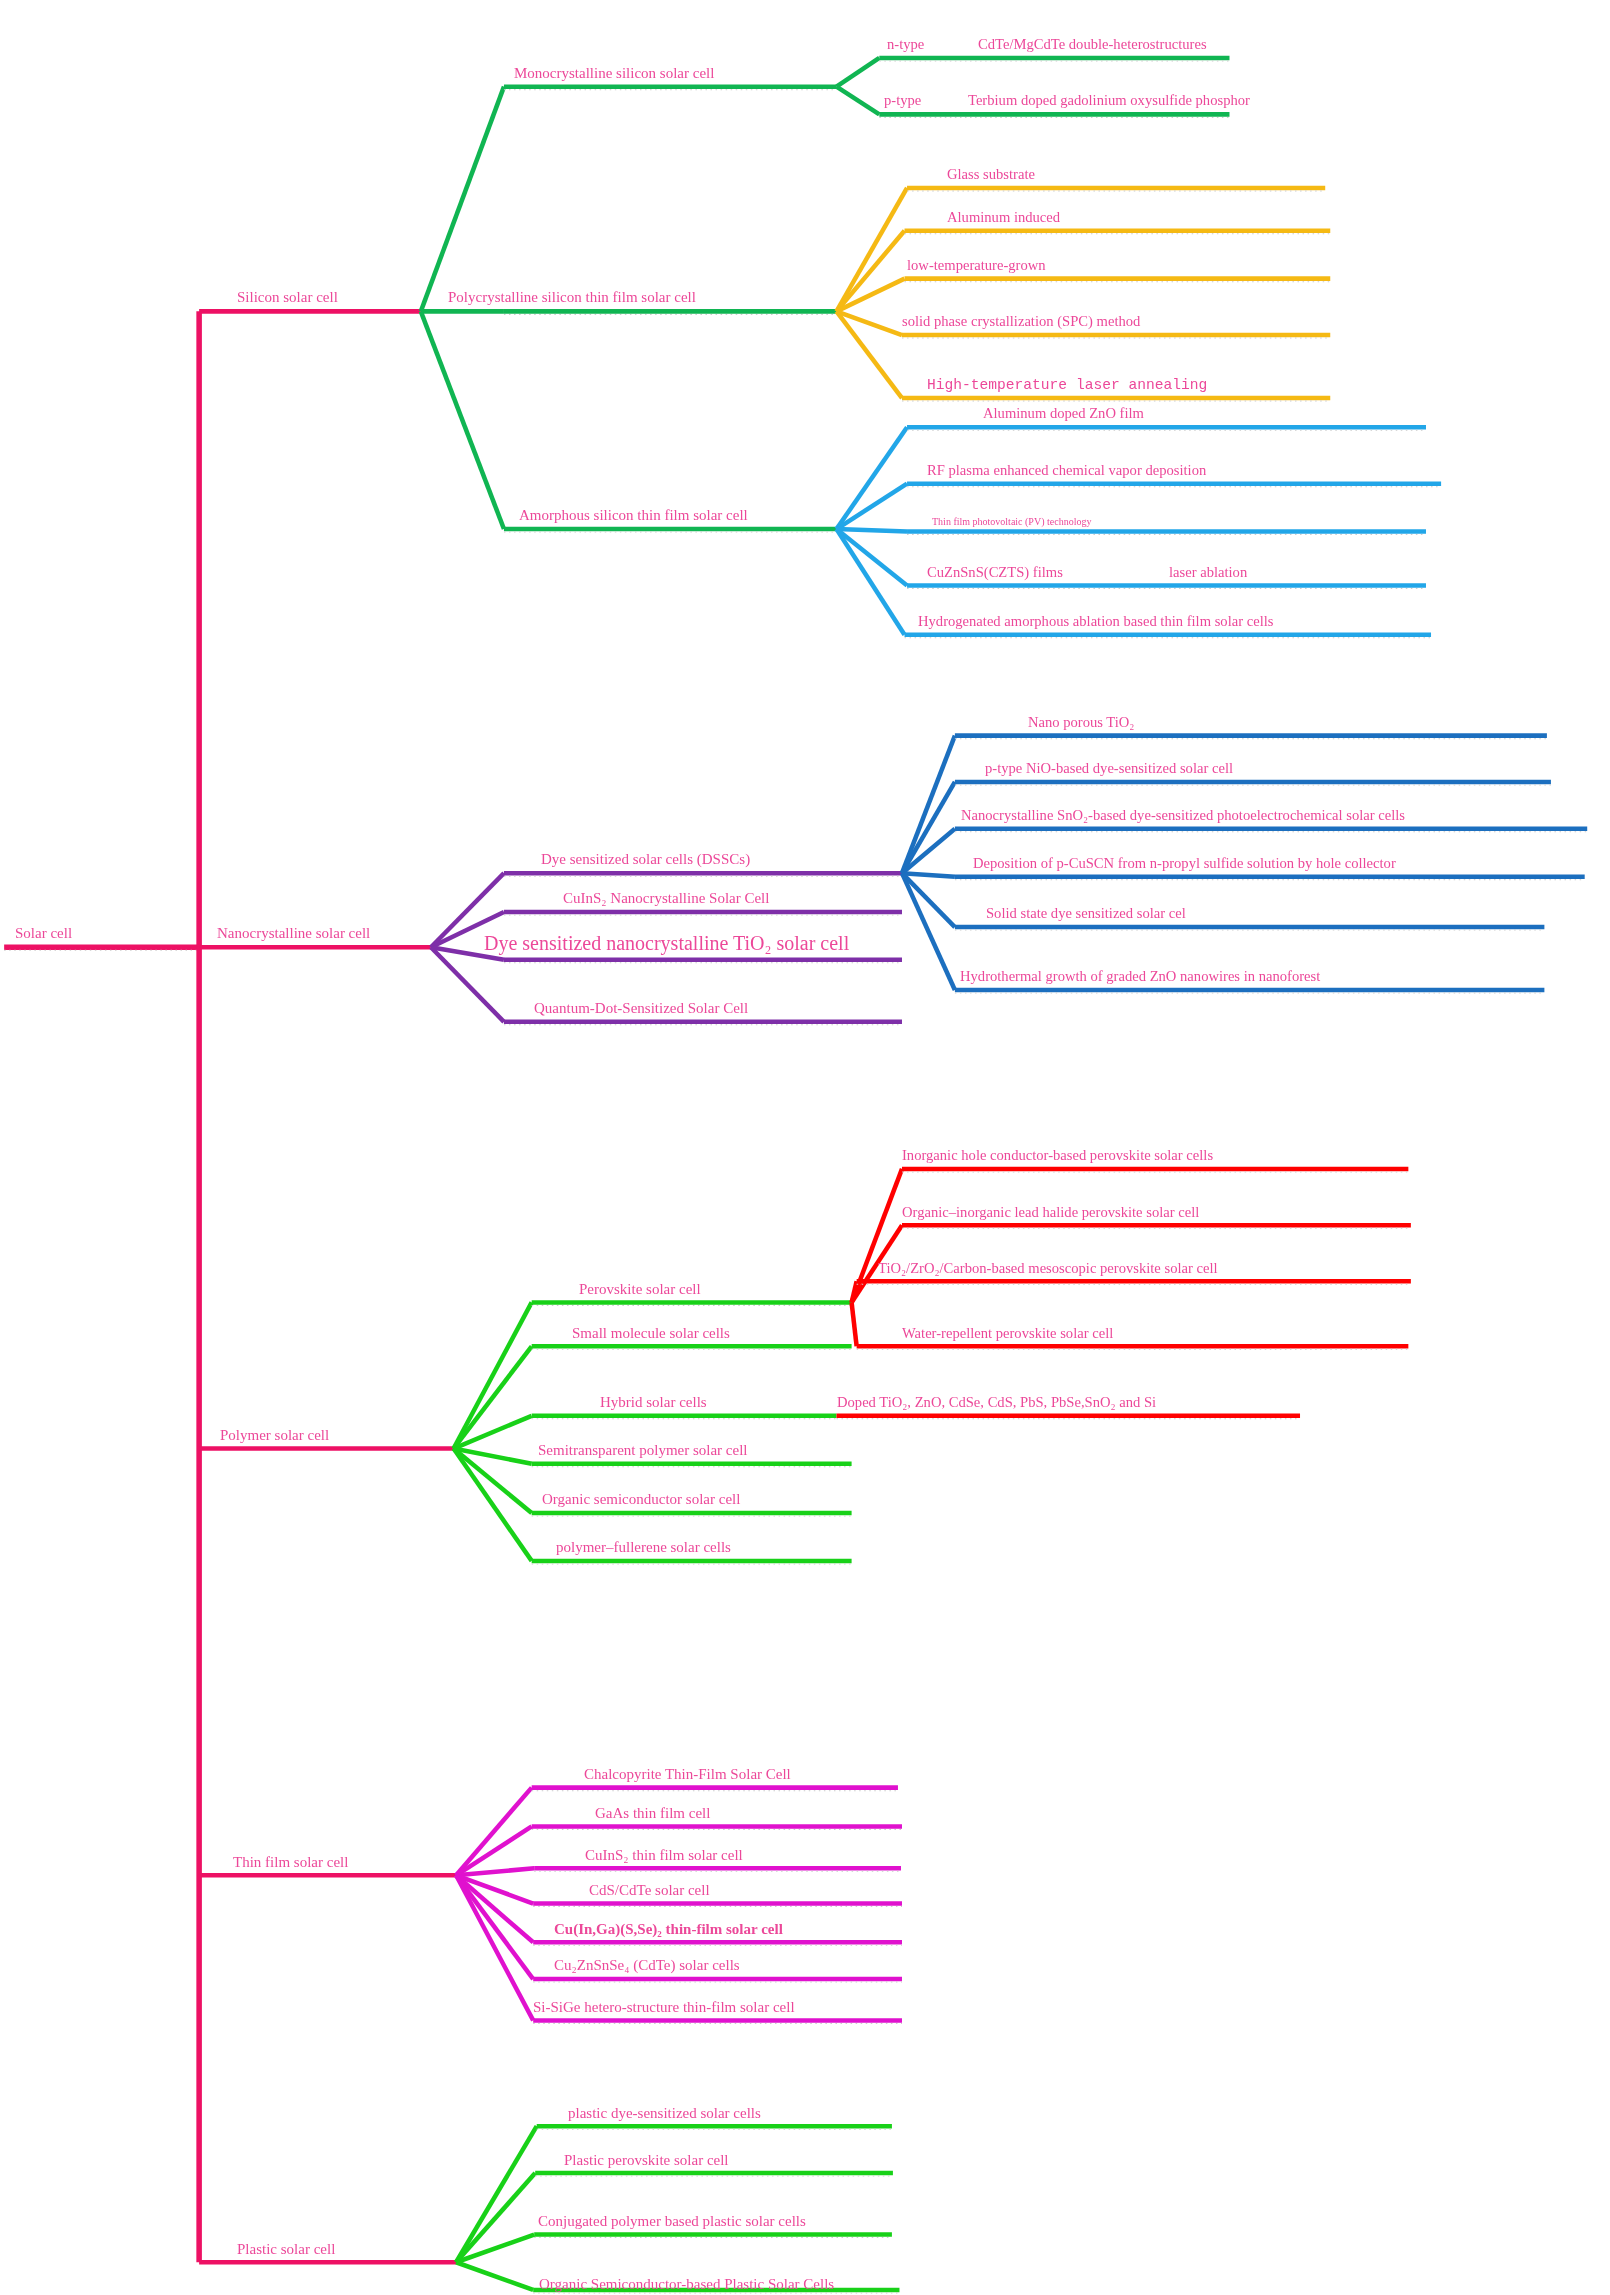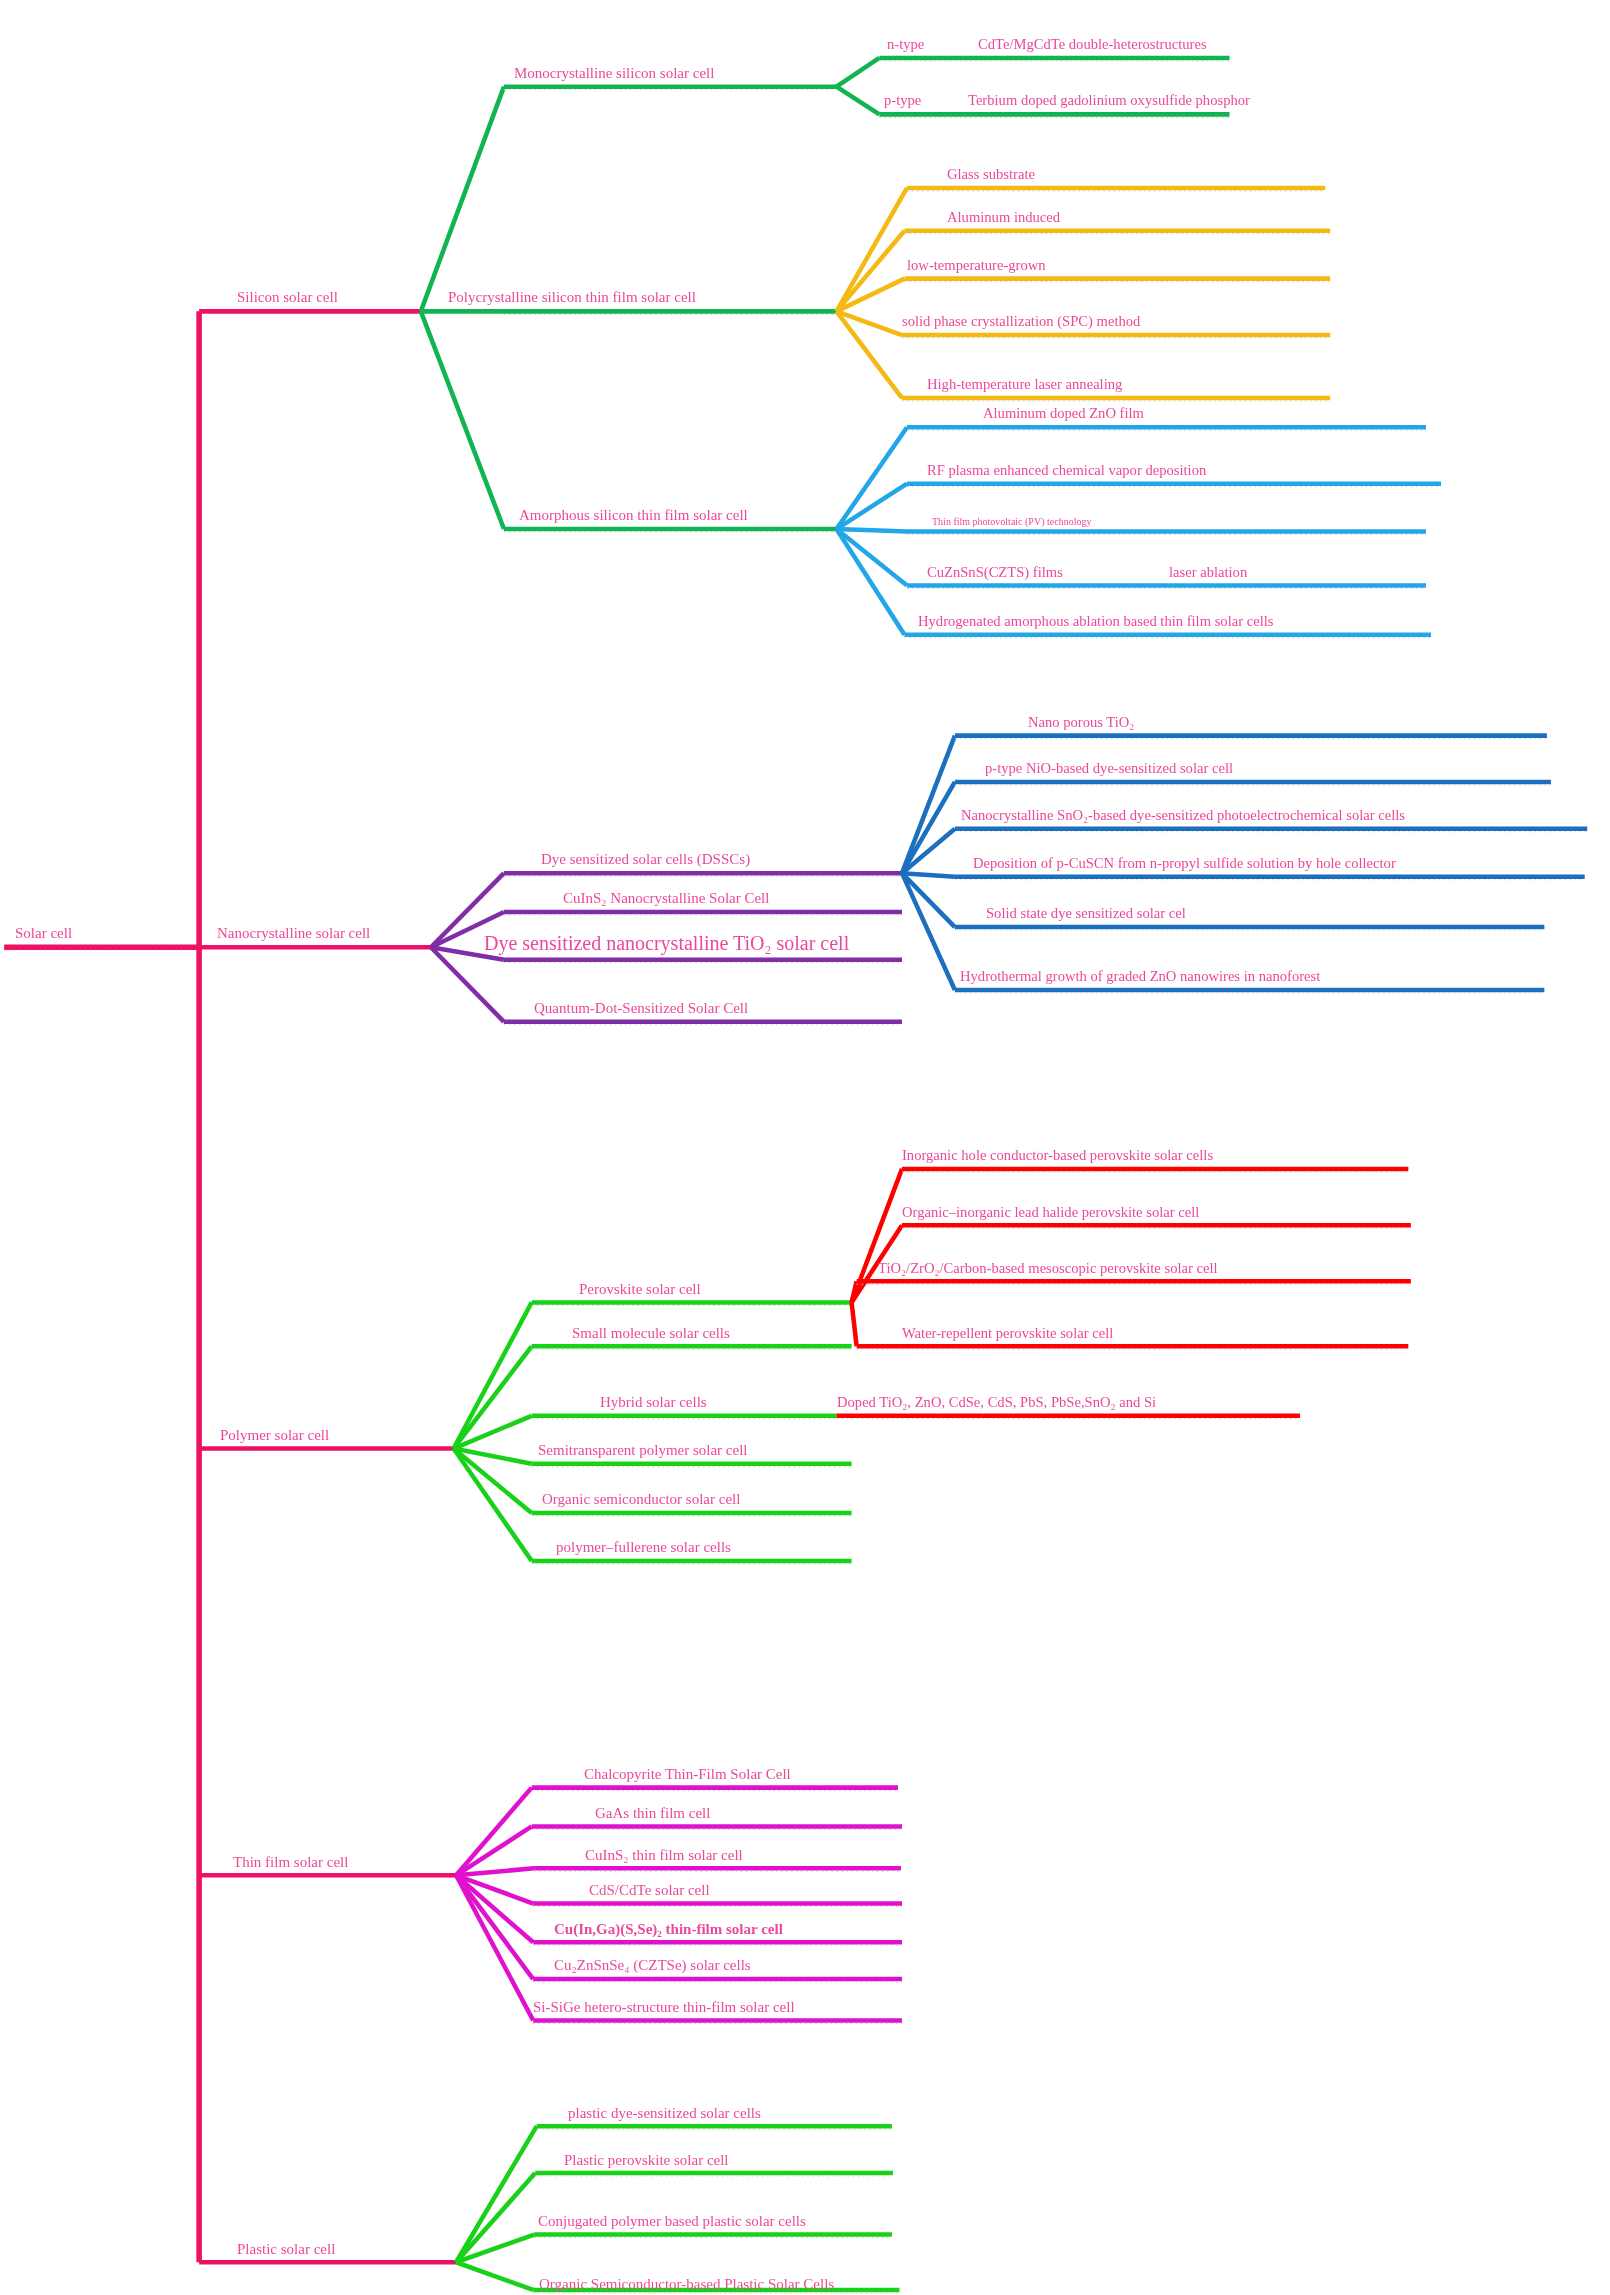--- a/index.html
+++ b/index.html
@@ -169,21 +169,21 @@
       <div class="lbl" style="left: 514px; top: 82px; font-size: 15px;">Monocrystalline silicon solar cell</div>
       <div class="lbl" style="left: 887px; top: 53px; font-size: 14.6px;">n-type</div>
       <div class="lbl" style="left: 978px; top: 53px; font-size: 14.6px;">CdTe/MgCdTe double-heterostructures</div>
       <div class="lbl" style="left: 884px; top: 109px; font-size: 14.6px;">p-type</div>
       <div class="lbl" style="left: 968px; top: 109px; font-size: 14.6px;">Terbium doped gadolinium oxysulfide phosphor</div>
       <div class="lbl" style="left: 448px; top: 306px; font-size: 15px;">Polycrystalline silicon thin film solar cell</div>
       <div class="lbl" style="left: 947px; top: 183px; font-size: 14.6px;">Glass substrate</div>
       <div class="lbl" style="left: 947px; top: 226px; font-size: 14.6px;">Aluminum induced</div>
       <div class="lbl" style="left: 907px; top: 274px; font-size: 14.6px;">low-temperature-grown</div>
       <div class="lbl" style="left: 902px; top: 330px; font-size: 14.6px;">solid phase crystallization (SPC) method</div>
-      <div class="lbl" style="left: 927px; top: 393px; font-size: 14.6px;">High-temperature laser annealing</div>
+      <div class="lbl" style="left: 927px; top: 393px; font-size: 14.6px; font-family: Liberation Mono, monospace;">High-temperature laser annealing</div>
       <div class="lbl" style="left: 519px; top: 524px; font-size: 15px;">Amorphous silicon thin film solar cell</div>
       <div class="lbl" style="left: 946px; top: 422px; font-size: 14.6px; margin-left: 37px;">Aluminum doped ZnO film</div>
       <div class="lbl" style="left: 927px; top: 479px; font-size: 14.6px;">RF plasma enhanced chemical vapor deposition</div>
       <div class="lbl" style="left: 932px; top: 527px; font-size: 10px;">Thin film photovoltaic (PV) technology</div>
       <div class="lbl" style="left: 927px; top: 581px; font-size: 14.6px;">CuZnSnS(CZTS) films</div>
       <div class="lbl" style="left: 1169px; top: 581px; font-size: 14.6px;">laser ablation</div>
       <div class="lbl" style="left: 918px; top: 630px; font-size: 14.6px;">Hydrogenated amorphous ablation based thin film solar cells</div>
       <div class="lbl" style="left: 217px; top: 942px; font-size: 15px;">Nanocrystalline solar cell</div>
       <div class="lbl" style="left: 541px; top: 868px; font-size: 15px;">Dye sensitized solar cells (DSSCs)</div>
       <div class="lbl" style="left: 1028px; top: 731px; font-size: 14.6px;">Nano porous TiO₂</div>
@@ -206,21 +206,21 @@
       <div class="lbl" style="left: 837px; top: 1411px; font-size: 14.6px;">Doped TiO₂, ZnO, CdSe, CdS, PbS, PbSe,SnO₂ and Si</div>
       <div class="lbl" style="left: 538px; top: 1459px; font-size: 15px;">Semitransparent polymer solar cell</div>
       <div class="lbl" style="left: 542px; top: 1508px; font-size: 15px;">Organic semiconductor solar cell</div>
       <div class="lbl" style="left: 556px; top: 1556px; font-size: 15px;">polymer–fullerene solar cells</div>
       <div class="lbl" style="left: 233px; top: 1871px; font-size: 15px;">Thin film solar cell</div>
       <div class="lbl" style="left: 584px; top: 1783px; font-size: 15px;">Chalcopyrite Thin-Film Solar Cell</div>
       <div class="lbl" style="left: 595px; top: 1822px; font-size: 15px;">GaAs thin film cell</div>
       <div class="lbl" style="left: 585px; top: 1864px; font-size: 15px;">CuInS₂ thin film solar cell</div>
       <div class="lbl" style="left: 589px; top: 1899px; font-size: 15px;">CdS/CdTe solar cell</div>
       <div class="lbl" style="left: 554px; top: 1938px; font-size: 15px; font-weight: bold;">Cu(In,Ga)(S,Se)₂ thin-film solar cell</div>
-      <div class="lbl" style="left: 554px; top: 1974px; font-size: 15px;">Cu₂ZnSnSe₄ (CZTSe) solar cells</div>
+      <div class="lbl" style="left: 554px; top: 1974px; font-size: 15px;">Cu₂ZnSnSe₄ (CdTe) solar cells</div>
       <div class="lbl" style="left: 533px; top: 2016px; font-size: 15px;">Si-SiGe hetero-structure thin-film solar cell</div>
       <div class="lbl" style="left: 237px; top: 2258px; font-size: 15px;">Plastic solar cell</div>
       <div class="lbl" style="left: 568px; top: 2122px; font-size: 15px;">plastic dye-sensitized solar cells</div>
       <div class="lbl" style="left: 564px; top: 2169px; font-size: 15px;">Plastic perovskite solar cell</div>
       <div class="lbl" style="left: 538px; top: 2230px; font-size: 15px;">Conjugated polymer based plastic solar cells</div>
       <div class="lbl" style="left: 539px; top: 2285px; font-size: 15px; margin-top: 8px;">Organic Semiconductor-based Plastic Solar Cells</div>
     </div>
 </div>
 
 

